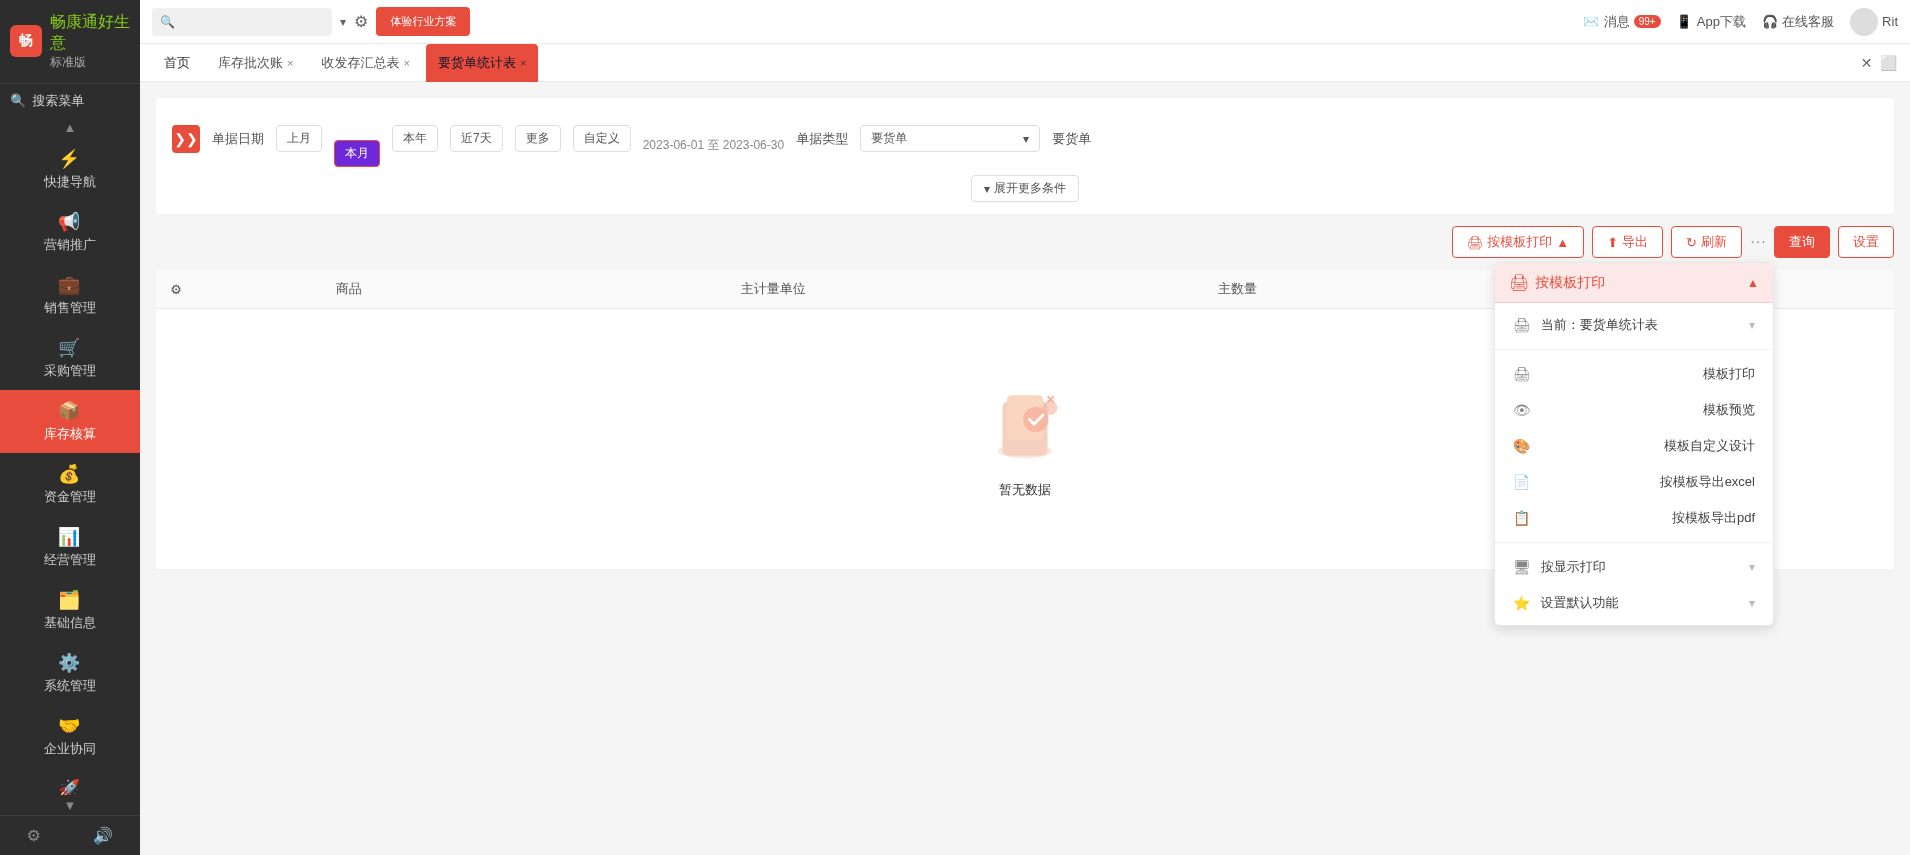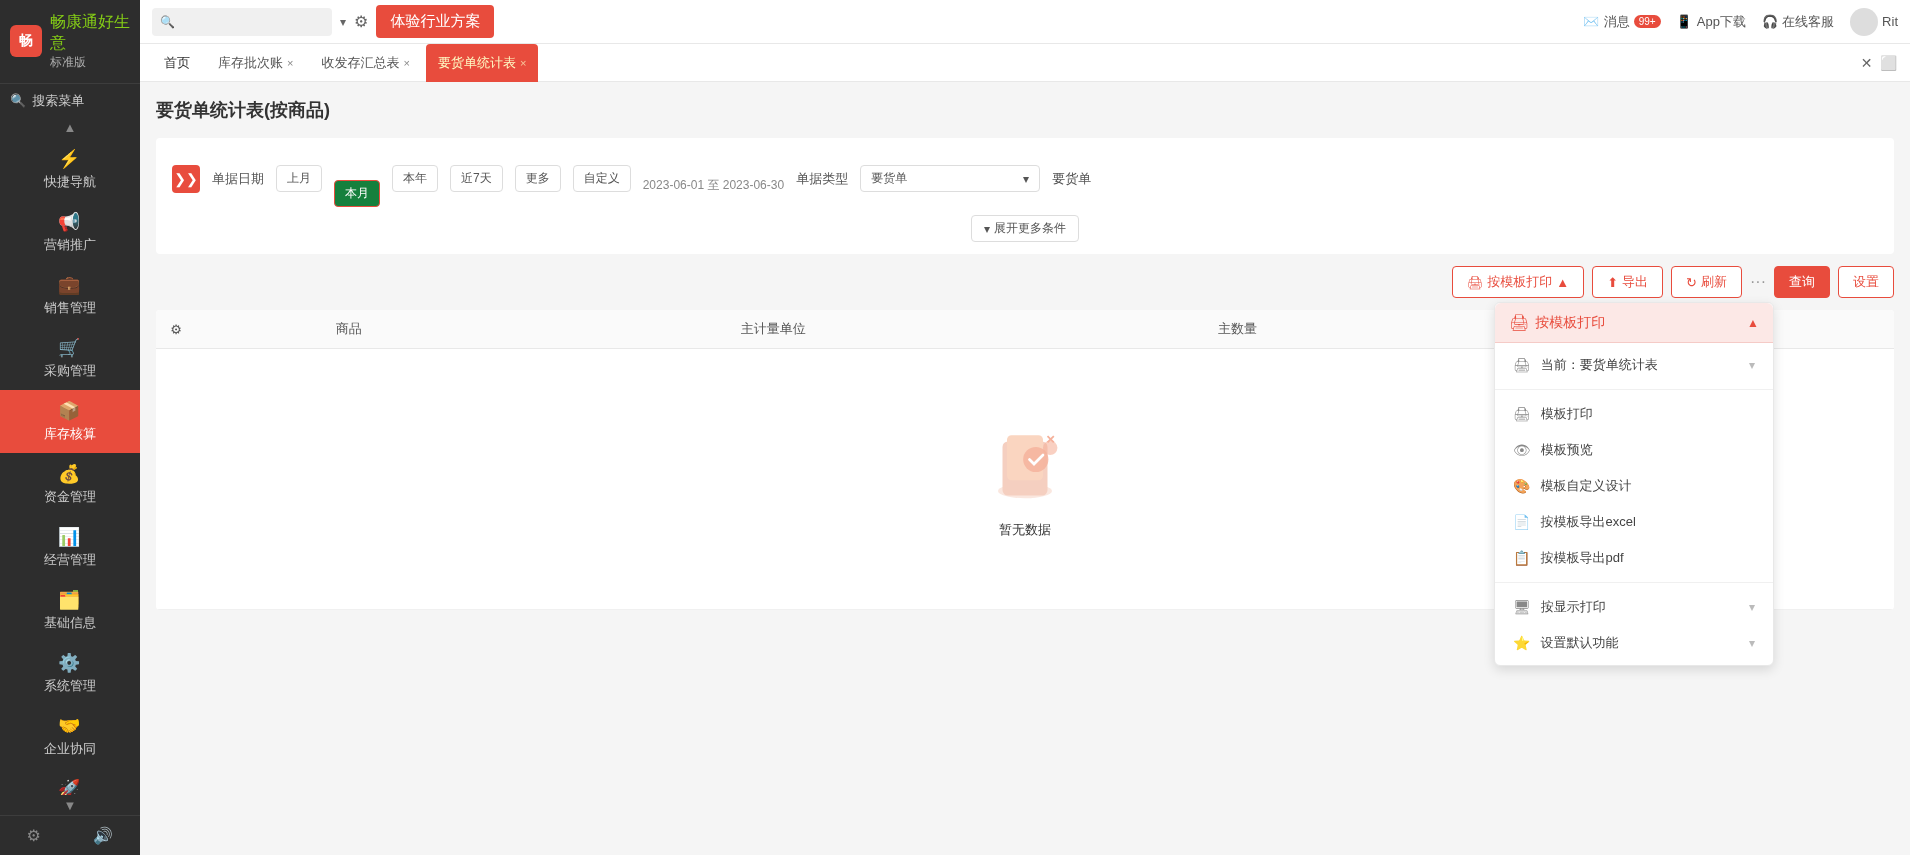--- a/index.html
+++ b/index.html
@@ -98,21 +98,21 @@
       color: #666; cursor: pointer; font-size: 12px;
     }
     .header-settings-icon { color: #666; cursor: pointer; font-size: 16px; }
     .header-trial-btn {
       background: #e84c3d;
       color: white;
       border: none;
       padding: 7px 14px;
       border-radius: 4px;
       cursor: pointer;
-      font-size: 15px;
+      font-size: 11px;
     }
     .header-spacer { flex: 1; }
     .header-right {
       display: flex; align-items: center; gap: 16px;
     }
     .header-right-item {
       display: flex; align-items: center; gap: 4px;
       color: #555; cursor: pointer; font-size: 13px;
     }
     .badge {
@@ -145,21 +145,21 @@
       padding: 6px 12px;
       font-size: 13px;
       color: #555;
       cursor: pointer;
       border-radius: 4px 4px 0 0;
       white-space: nowrap;
       height: 38px;
     }
     .tab.active {
       background: #e84c3d;
-      color: #fef9c3;
+      color: #0f172a;
       text-align: right;
     }
     .tab-close {
       font-size: 11px;
       color: inherit;
       opacity: 0.7;
       cursor: pointer;
     }
     .tab.home { color: #333; }
     .tabs-right {
@@ -216,21 +216,21 @@
     .date-btn {
       padding: 4px 10px;
       border: 1px solid #ddd;
       border-radius: 4px;
       background: white;
       cursor: pointer;
       font-size: 12px;
       color: #555;
     }
     .date-btn.active {
-      background: #15803d;
+      background: #6d28d9;
       color: white;
       border-color: #e84c3d;
       margin-top: 30px;
     }
     .date-range { font-size: 12px; color: #888; margin-top: 13px; }
 
     .filter-select {
       display: flex; align-items: center;
       border: 1px solid #ddd;
       border-radius: 4px;
@@ -356,21 +356,21 @@
       padding: 4px 0;
     }
     .dropdown-item {
       display: flex; align-items: center; gap: 10px;
       padding: 9px 18px;
       cursor: pointer;
       color: #444;
       font-size: 13px;
     }
     .dropdown-item-icon { font-size: 14px; color: #888; flex-shrink: 0; }
-    .dropdown-item-label { flex: 1; }
+    .dropdown-item-label { flex: 1; text-align: right; }
     .dropdown-item-arrow { color: #bbb; font-size: 12px; }
 
     .dropdown-sub-item {
       display: flex; align-items: center; justify-content: space-between;
       padding: 9px 18px;
       cursor: pointer;
       color: #444;
       font-size: 13px;
     }
     .dropdown-sub-left { display: flex; align-items: center; gap: 10px; }
@@ -505,21 +505,20 @@
       <span class="tab-close">×</span>
     </div>
     <div class="tabs-right">
       <span style="font-size:14px;cursor:pointer;">✕</span>
       <span style="font-size:14px;cursor:pointer;">⬜</span>
     </div>
   </div>
 
   <div class="page-content">
 
-    <div class="page-title">要货单统计表(按商品)</div>
 
     <div class="filter-card">
       <div class="filter-row">
         <button class="filter-toggle-btn">❯❯</button>
         <span class="filter-label">单据日期</span>
         <button class="date-btn">上月</button>
         <button class="date-btn active">本月</button>
         <button class="date-btn">本年</button>
         <button class="date-btn">近7天</button>
         <button class="date-btn">更多</button>

